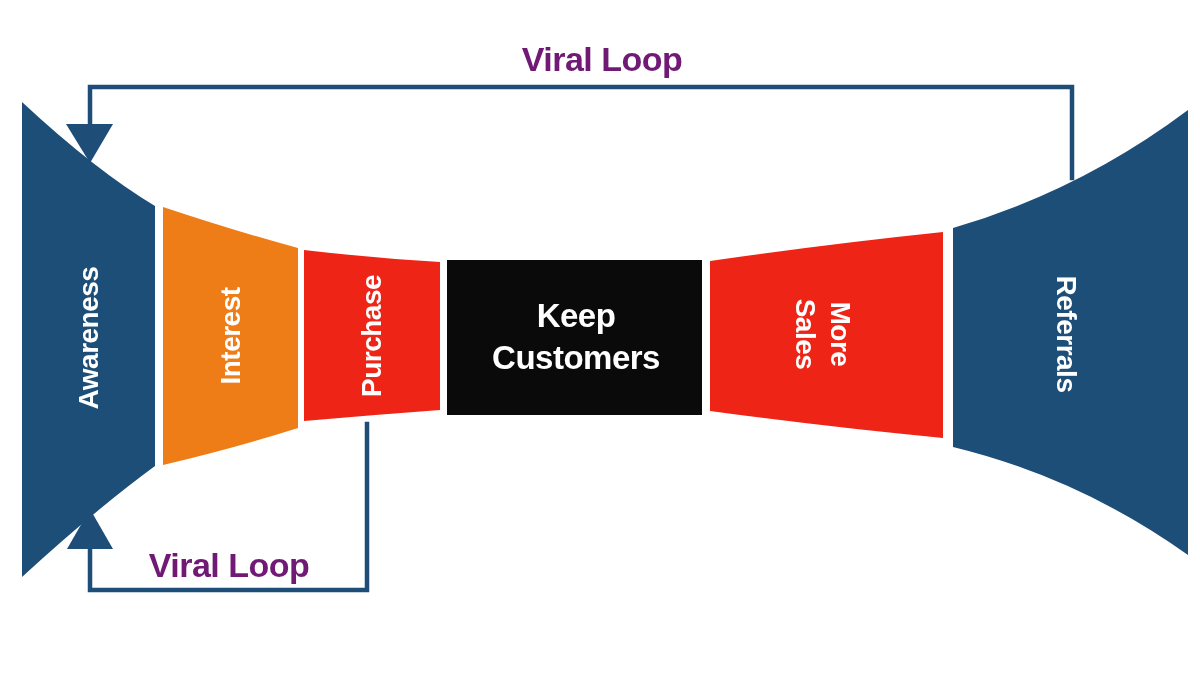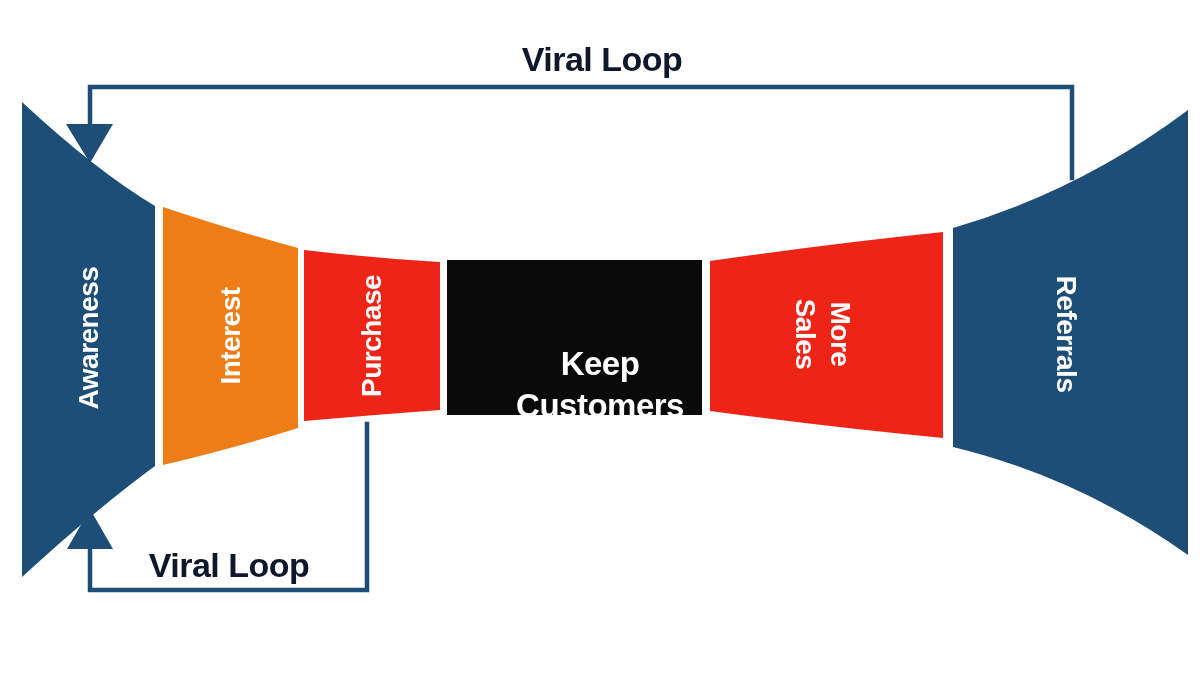--- a/index.html
+++ b/index.html
@@ -42,21 +42,21 @@
     width: 215px;
     font-size: 33px;
     letter-spacing: -0.5px;
   }
   #more-sales-label {
     width: 116px;
     line-height: 1.25;
   }
   .loop-label {
     position: absolute;
-    color: #0f172a;
+    color: #701a75;
     font-weight: bold;
     font-size: 34px;
     letter-spacing: -0.5px;
     white-space: nowrap;
     transform: translate(-50%, -50%);
   }
 </style>
 </head>
 <body>
 
@@ -86,21 +86,21 @@
       <polygon points="67,549 113,549 90,509" fill="#1e4d78"></polygon>
     </g>
   </svg>
 
   <div class="stage-label rot-ccw" style="left:89px; top:338px;">Awareness</div>
 
   <div class="stage-label rot-ccw" style="left:231px; top:336px;">Interest</div>
 
   <div class="stage-label rot-ccw" style="left:372px; top:336px;">Purchase</div>
 
-  <div class="stage-label wrap" id="keep-customers-label" style="left:600px; top:337px;margin-top:48px;">Keep Customers</div>
+  <div class="stage-label wrap" id="keep-customers-label" style="left:576px; top:337px;">Keep Customers</div>
 
   <div class="stage-label rot-cw wrap" id="more-sales-label" style="left:823px; top:334px;">More Sales</div>
 
   <div class="stage-label rot-cw" style="left:1066px; top:334px;">Referrals</div>
 
   <div class="loop-label" style="left:602px; top:59px;">Viral Loop</div>
 
   <div class="loop-label" style="left:229px; top:565px;">Viral Loop</div>
 
 </div>

